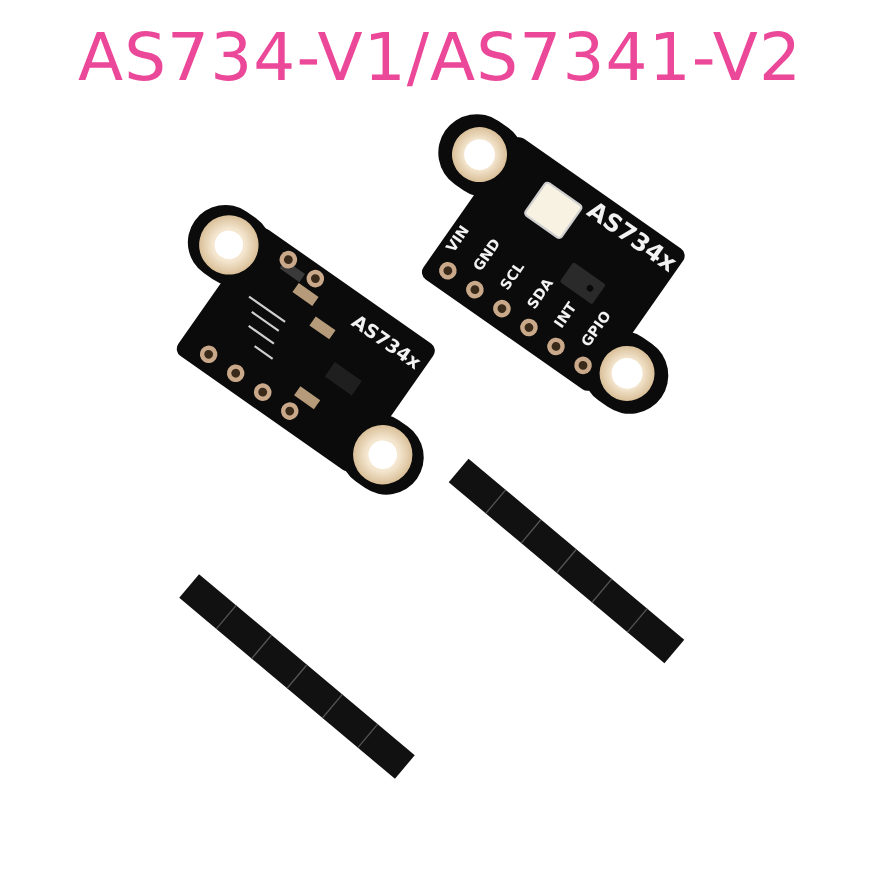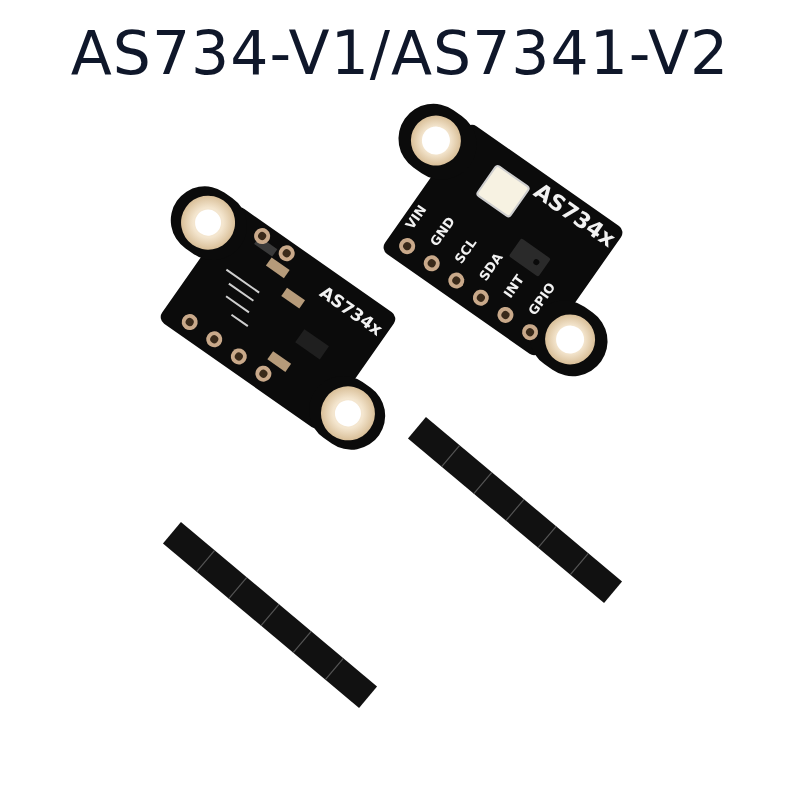--- a/index.html
+++ b/index.html
@@ -1,19 +1,19 @@
 <!DOCTYPE html>
 <html><head>
 <meta charset="utf-8">
 <style>
   html, body { margin: 0; padding: 0; background: #ffffff; }
   body { width: 800px; height: 800px; position: relative; overflow: hidden; font-family: "DejaVu Sans", sans-serif; }
   .title {
     position: absolute; left: 0; top: 16px; width: 800px; text-align: center;
-    font-family: "DejaVu Sans", sans-serif; font-size: 60px; color: #0f172a;
+    font-family: "DejaVu Sans", sans-serif; font-size: 60px; color: #ec4899;
     letter-spacing: 1px; line-height: 74px;
   }
   svg.scene { position: absolute; left: 0; top: 0; }
   .silk { font-family: "DejaVu Sans", sans-serif; font-weight: bold; fill: #f2f2f2; }
 </style>
 </head>
 <body>
 
 <div class="title">AS734-V1/AS7341-V2</div>
 

